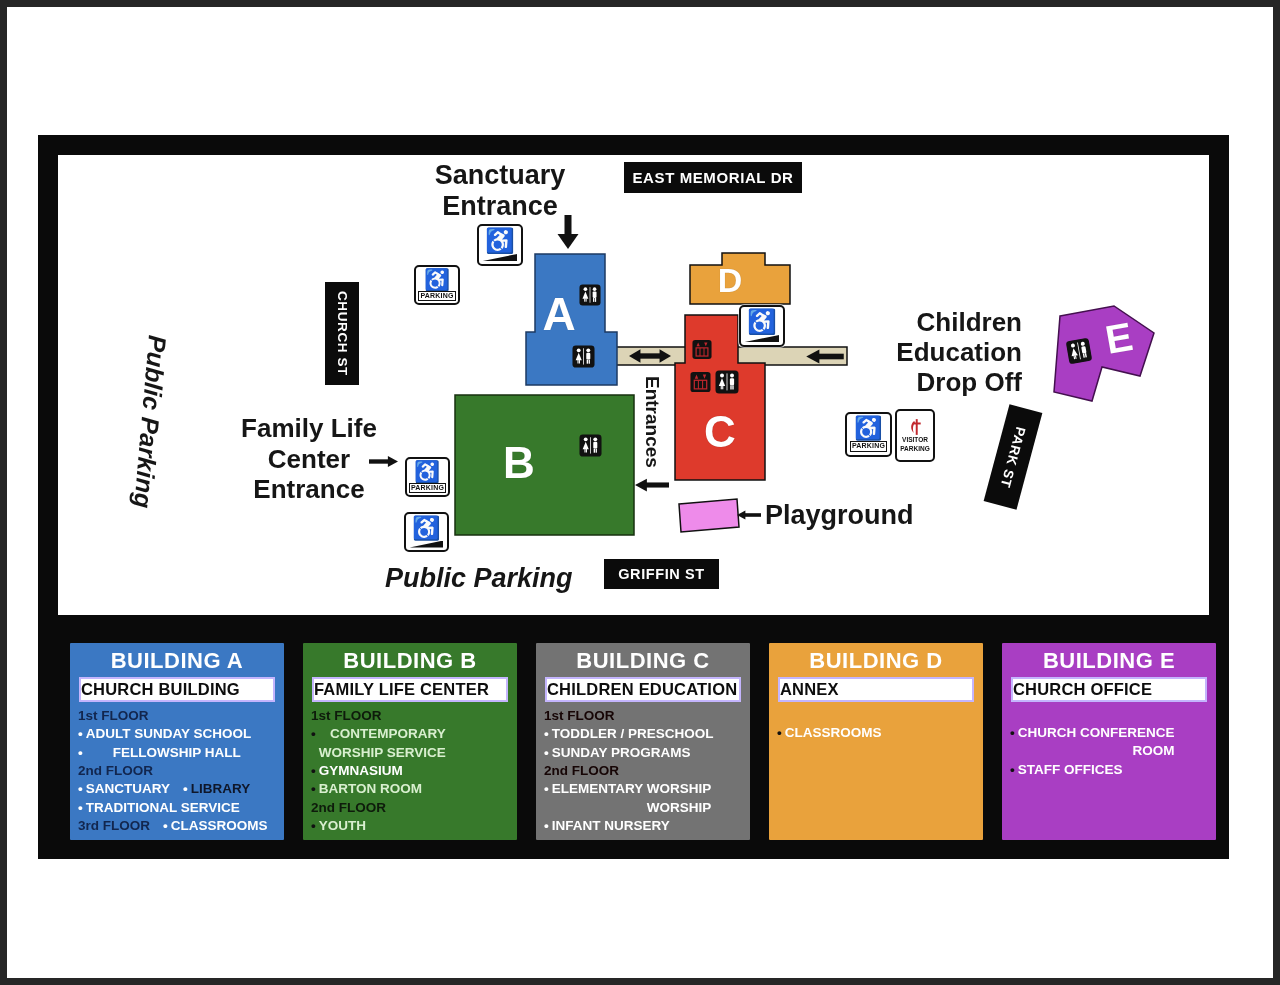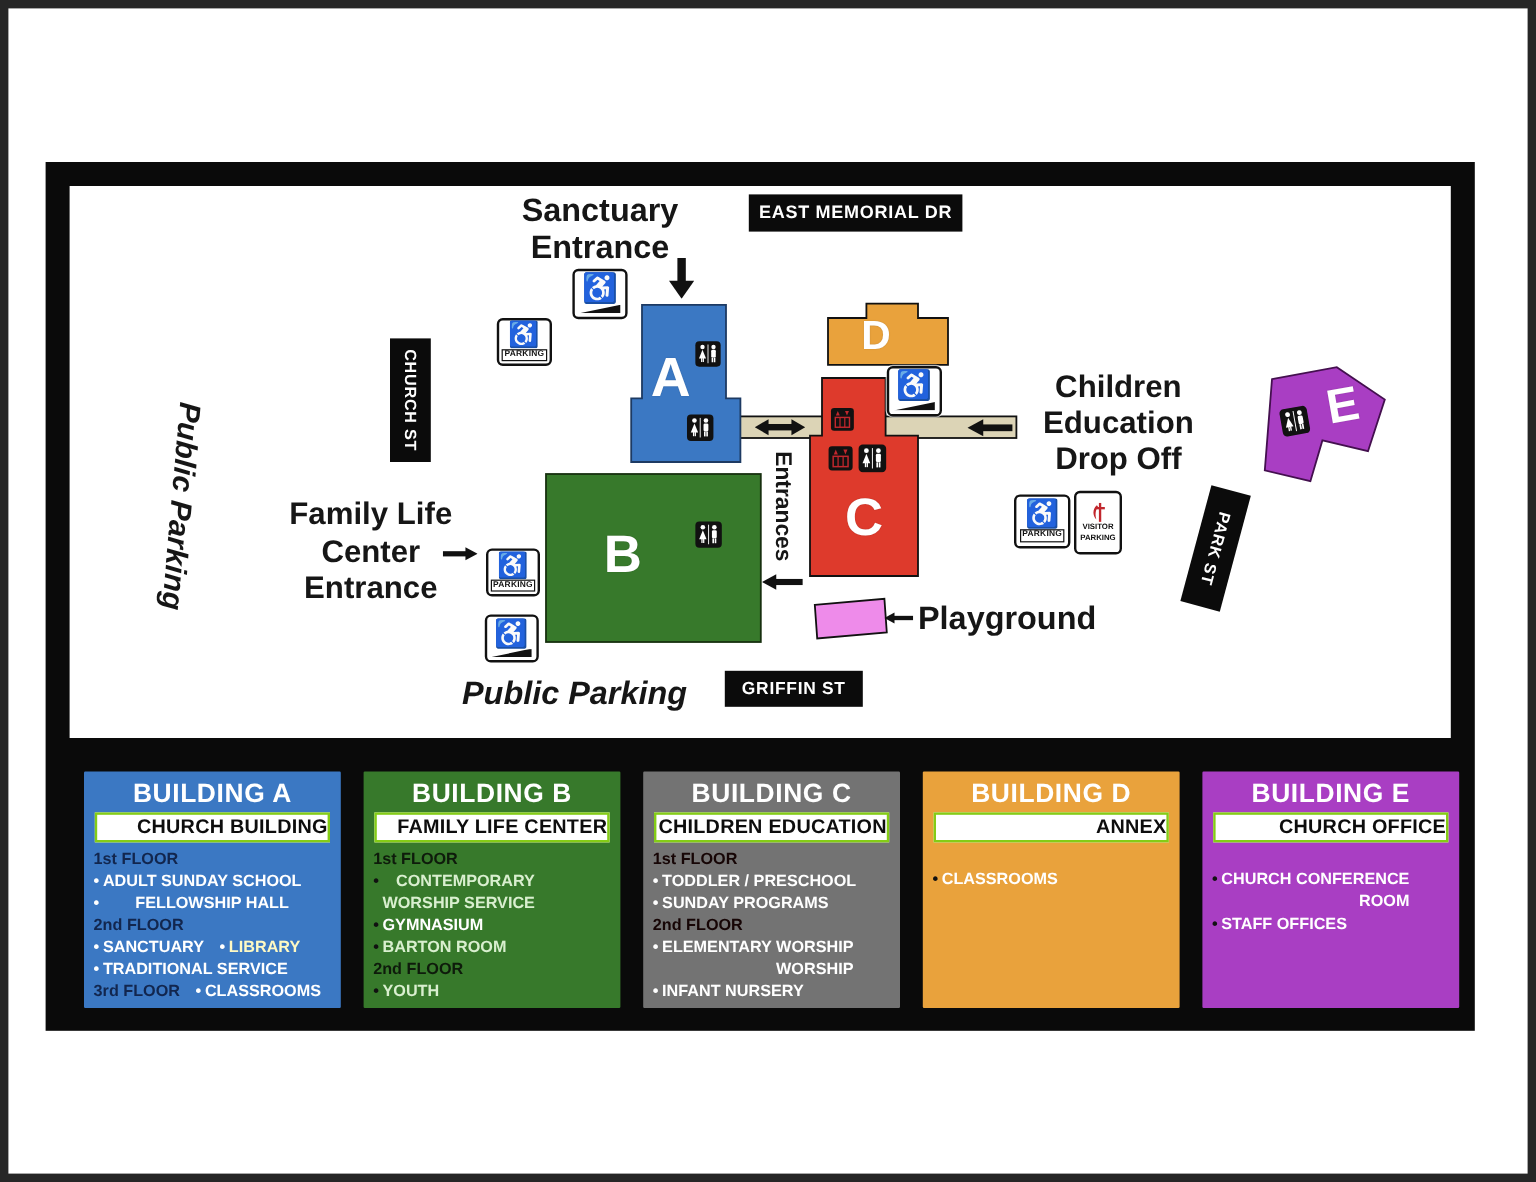--- a/index.html
+++ b/index.html
@@ -59,22 +59,22 @@
           clip-path: polygon(0 100%, 100% 0, 100% 100%); }
 
   
   .legend {
     position:absolute; left:32px; top:508px; width:1147px; height:197px;
     display:flex; gap:19px; z-index:2;
   }
   .panel { width:214px; height:197px; border-radius:1px; position:relative; }
   .p-title { text-align:center; color:#fff; font-weight:bold; font-size:22px; padding-top:5px; letter-spacing:0.5px; }
   .p-sub {
-    margin:3px 9px 2px 9px; background:#fff; border:2px solid #84cc16;
-    text-align:right; font-weight:bold; font-size:16.5px; color:#0d0d0d;
+    margin:3px 9px 2px 9px; background:#fff; border:2px solid #c4b5fd;
+    text-align:left; font-weight:bold; font-size:16.5px; color:#0d0d0d;
     line-height:1.3; height:25px; letter-spacing:0.2px;
   }
   .p-items { padding:3px 7px 0 8px; font-size:13.5px; font-weight:bold; line-height:1.36; }
   .p-line { display:flex; gap:13px; }
   .seg-floor { white-space:nowrap; }
   .seg-bullet { display:flex; }
   .seg-bullet .dot { margin-right:3px; }
   .seg-bullet .bt { white-space:pre-line;text-align:right; }
 </style>
 </head>
@@ -111,21 +111,21 @@
     </div>
 
     <div class="ov maplabel italic vtext" style="left:78px; top:172px; height:190px; font-size:25px; transform:rotate(5deg);">Public Parking</div>
 
     <div class="ov maplabel" style="left:156px; top:258px; width:190px; font-size:26px; line-height:1.18;">
       <div>Family Life</div>
       <div>Center</div>
       <div>Entrance</div>
     </div>
 
-    <div class="ov maplabel" style="left:784px; top:153px; width:180px; font-size:26px; line-height:1.15;">
+    <div class="ov maplabel" style="left:784px; top:153px; width:180px; font-size:26px; line-height:1.15;text-align:right;">
       <div>Children</div>
       <div>Education</div>
       <div>Drop Off</div>
     </div>
 
     <div class="ov maplabel vtext" style="left:583px; top:213px; height:108px; font-size:19px;">Entrances</div>
 
     <div class="ov maplabel" style="left:707px; top:345px; font-size:27px;">Playground</div>
 
     <div class="ov maplabel italic" style="left:327px; top:408px; font-size:27px;">Public Parking</div>
@@ -301,21 +301,21 @@
           <div class="p-line">
             <span class="seg-floor" style="color: rgb(18, 38, 78);">2nd FLOOR</span>
           </div>
           <div class="p-line">
             <span class="seg-bullet">
               <span class="dot" style="color: rgb(255, 255, 255);">•</span>
               <span class="bt" style="color: rgb(255, 255, 255);">SANCTUARY</span>
             </span>
             <span class="seg-bullet">
               <span class="dot" style="color: rgb(255, 255, 255);">•</span>
-              <span class="bt" style="color: #fef9c3;">LIBRARY</span>
+              <span class="bt" style="color: #0f172a;">LIBRARY</span>
             </span>
           </div>
           <div class="p-line">
             <span class="seg-bullet">
               <span class="dot" style="color: rgb(255, 255, 255);">•</span>
               <span class="bt" style="color: rgb(255, 255, 255);">TRADITIONAL SERVICE</span>
             </span>
           </div>
           <div class="p-line">
             <span class="seg-floor" style="color: rgb(18, 38, 78);">3rd FLOOR</span>

